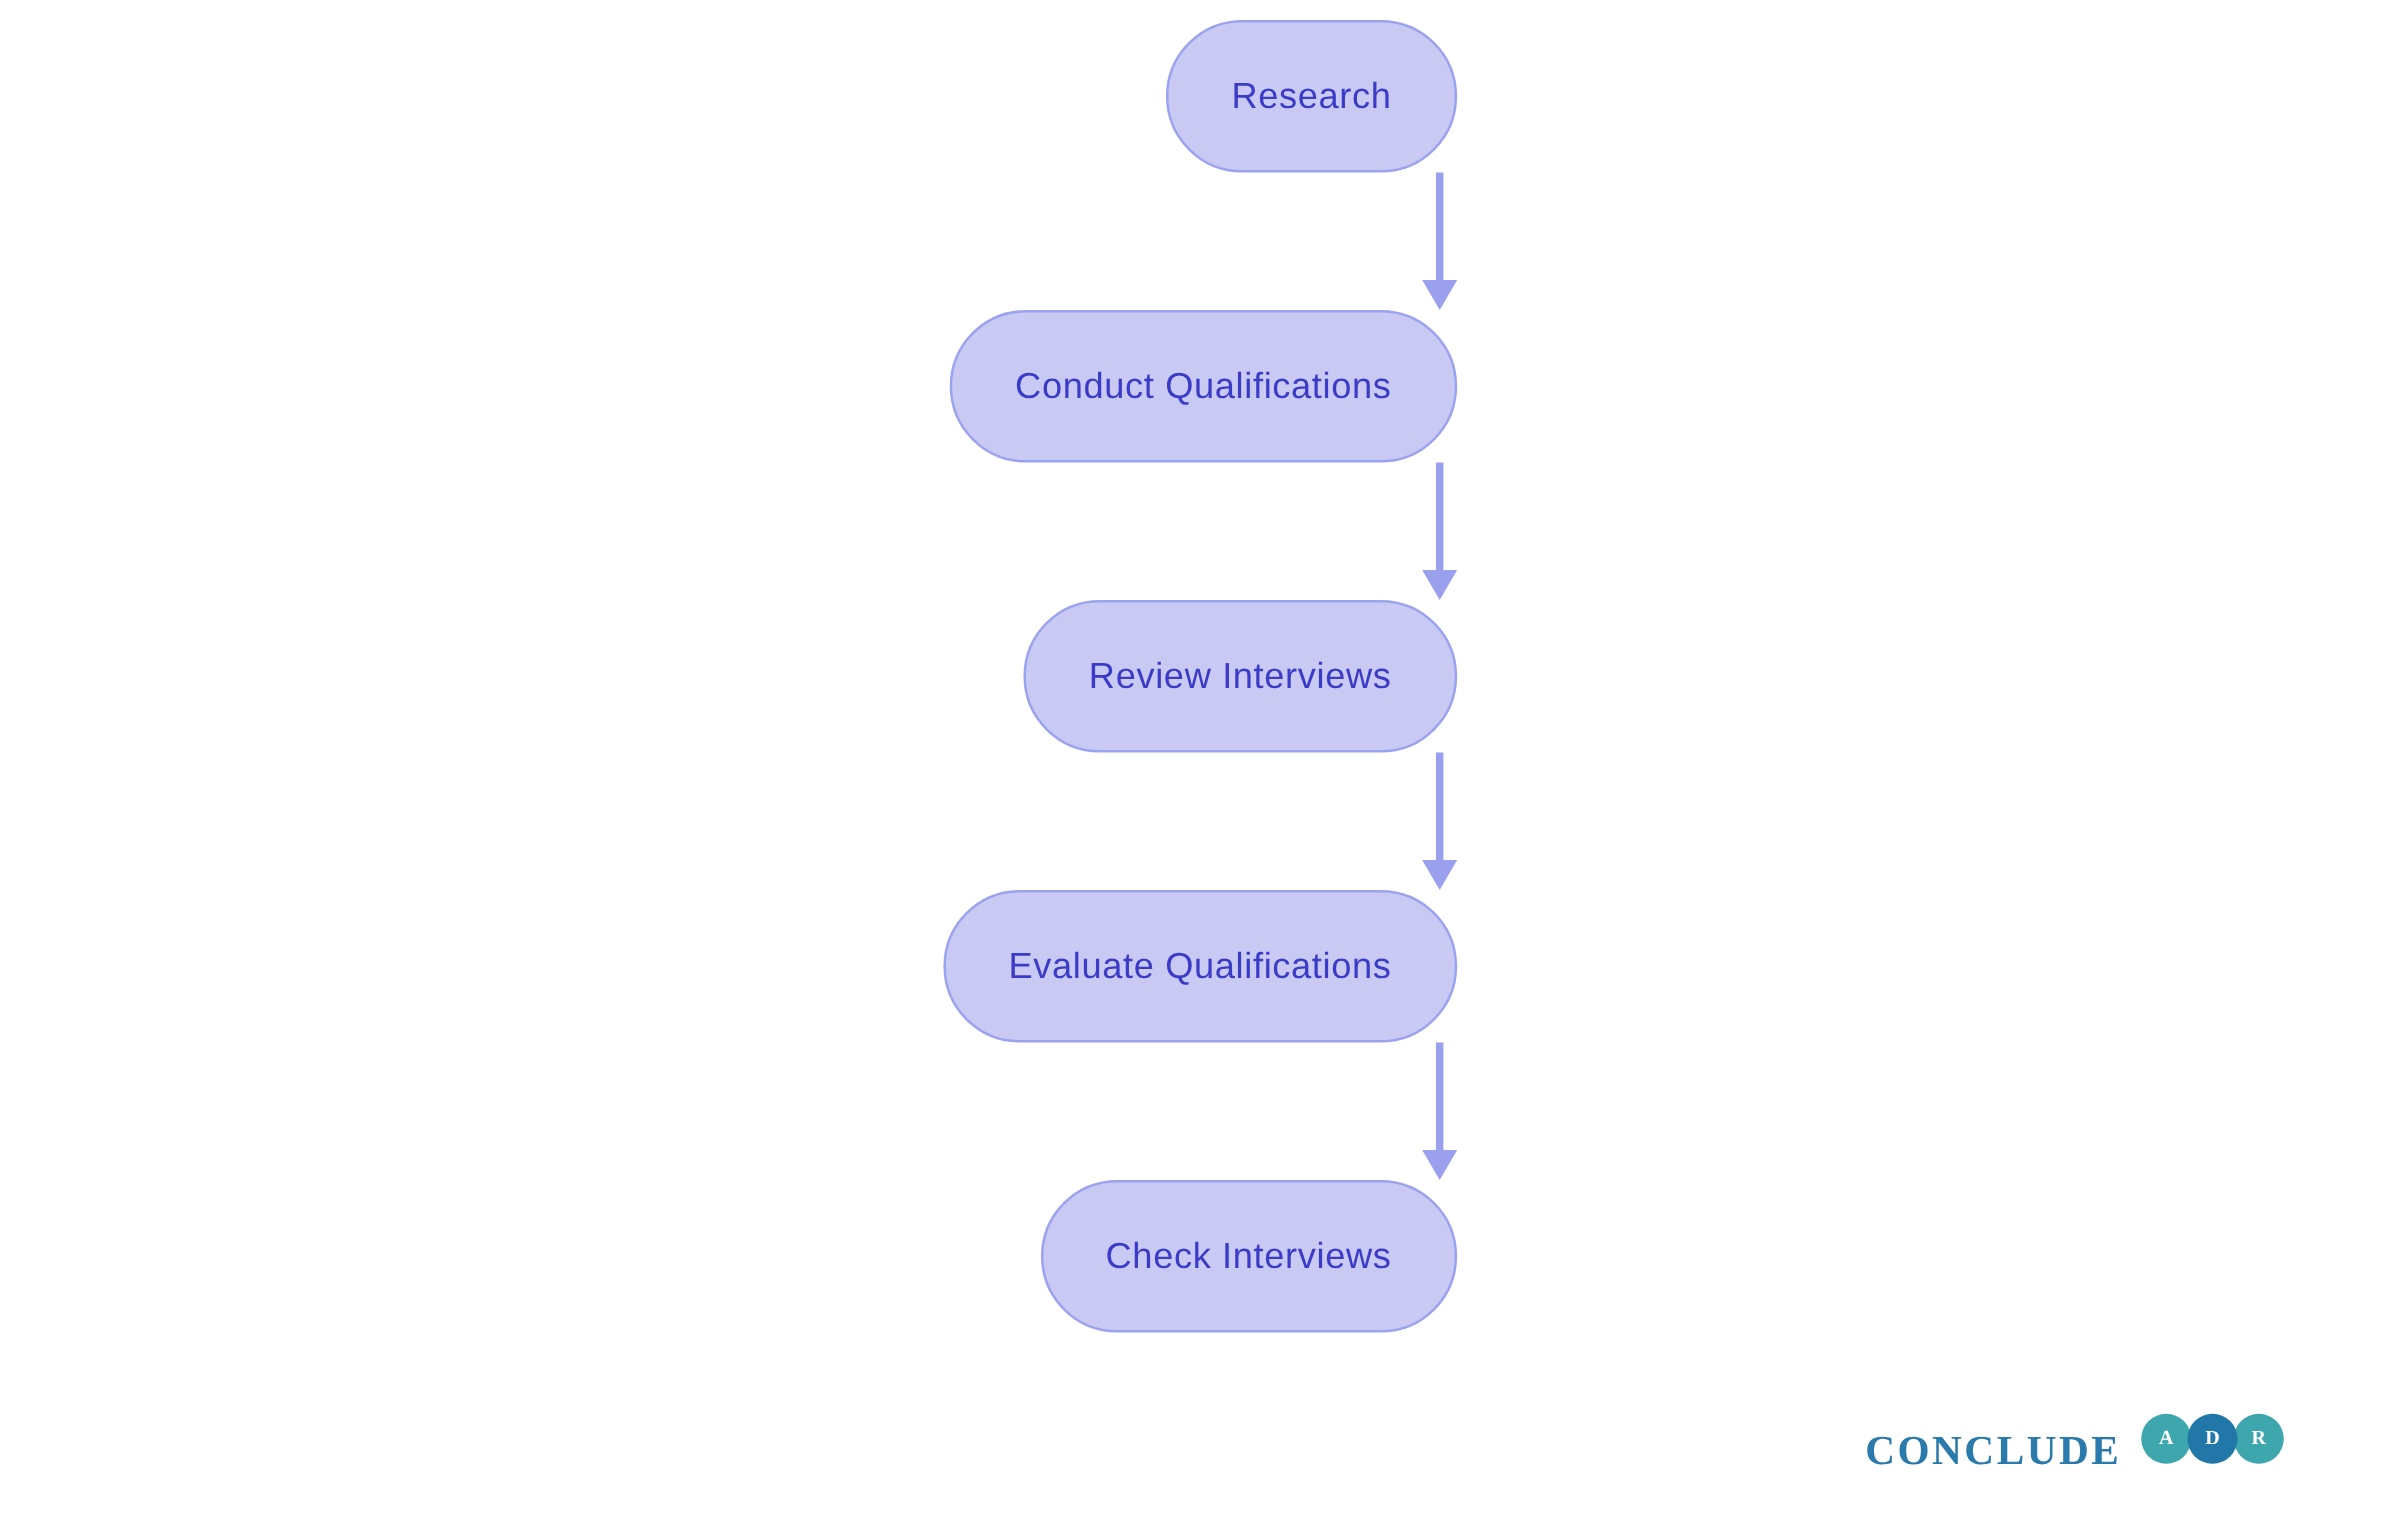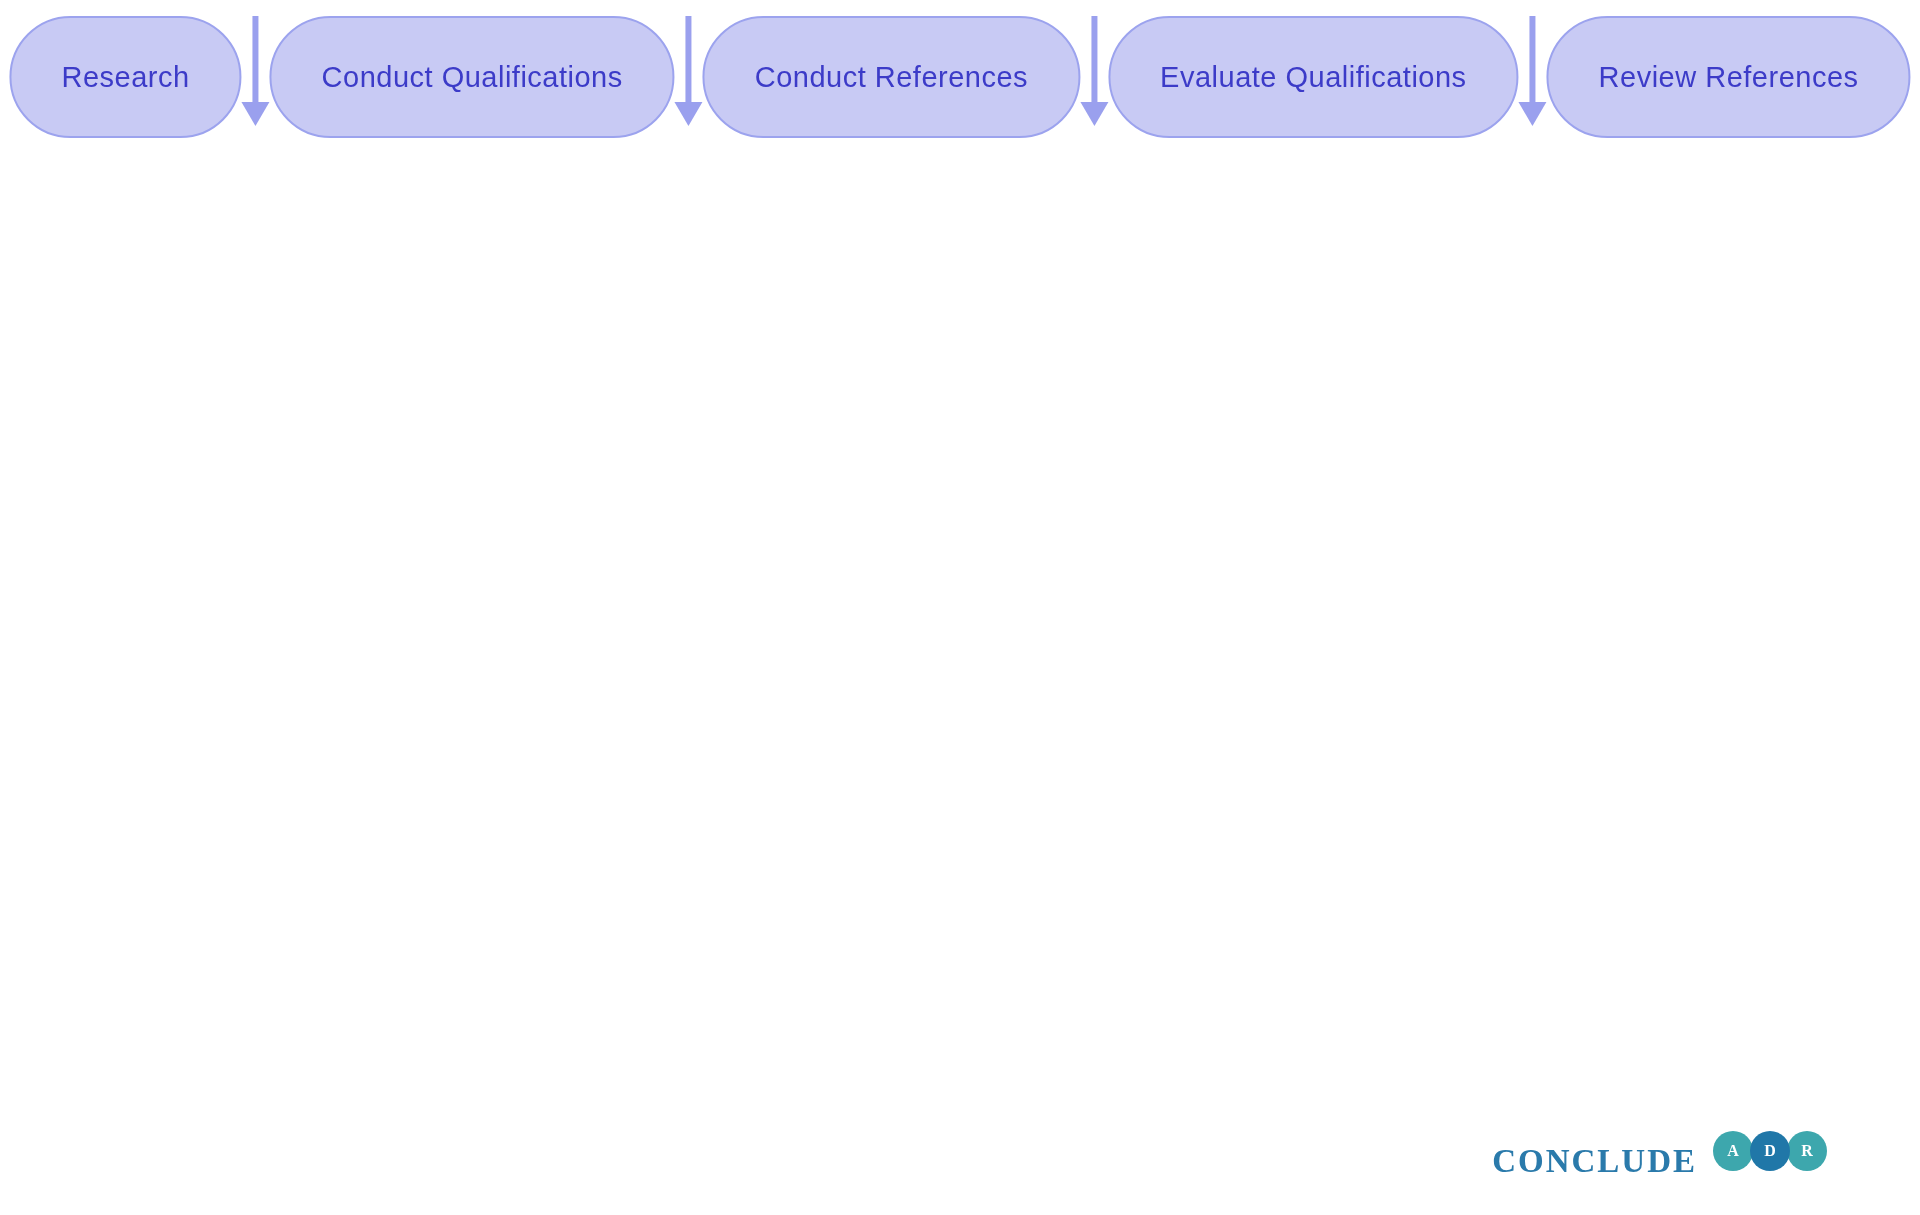--- a/index.html
+++ b/index.html
@@ -22,22 +22,22 @@
     width: 1920px;
     height: 1215px;
     background: var(--background);
   }
   .flow {
     position: absolute;
     top: 16px;
     left: 50%;
     transform: translateX(-50%);
     display: flex;
-    flex-direction: row;
-    align-items: flex-start;
+    flex-direction: column;
+    align-items: flex-end;
   }
   .node {
     height: 122px;
     padding: 0 50px;
     border-radius: 61px;
     background: var(--node-fill);
     border: 2px solid var(--node-border);
     display: flex;
     align-items: center;
     justify-content: center;
@@ -128,39 +128,39 @@
     <div class="node">
       <span>Conduct Qualifications</span>
     </div>
 
     <div class="arrow">
       <div class="shaft"></div>
       <div class="head"></div>
     </div>
 
     <div class="node">
-      <span>Conduct References</span>
+      <span>Review Interviews</span>
     </div>
 
     <div class="arrow">
       <div class="shaft"></div>
       <div class="head"></div>
     </div>
 
     <div class="node">
       <span>Evaluate Qualifications</span>
     </div>
 
     <div class="arrow">
       <div class="shaft"></div>
       <div class="head"></div>
     </div>
 
     <div class="node">
-      <span>Review References</span>
+      <span>Check Interviews</span>
     </div>
 
   </div>
 
   <div class="logo">
     <span class="wordmark" style="color: rgb(42, 122, 171); margin-top: 12px;">CONCLUDE</span>
     <span class="badges">
       <span class="badge" style="background-color: rgb(61, 167, 173); color: rgb(255, 255, 255);">A</span>
       <span class="badge middle" style="background-color: rgb(32, 119, 168); color: rgb(255, 255, 255);">D</span>
       <span class="badge" style="background-color: rgb(61, 167, 173); color: rgb(255, 255, 255);">R</span>

